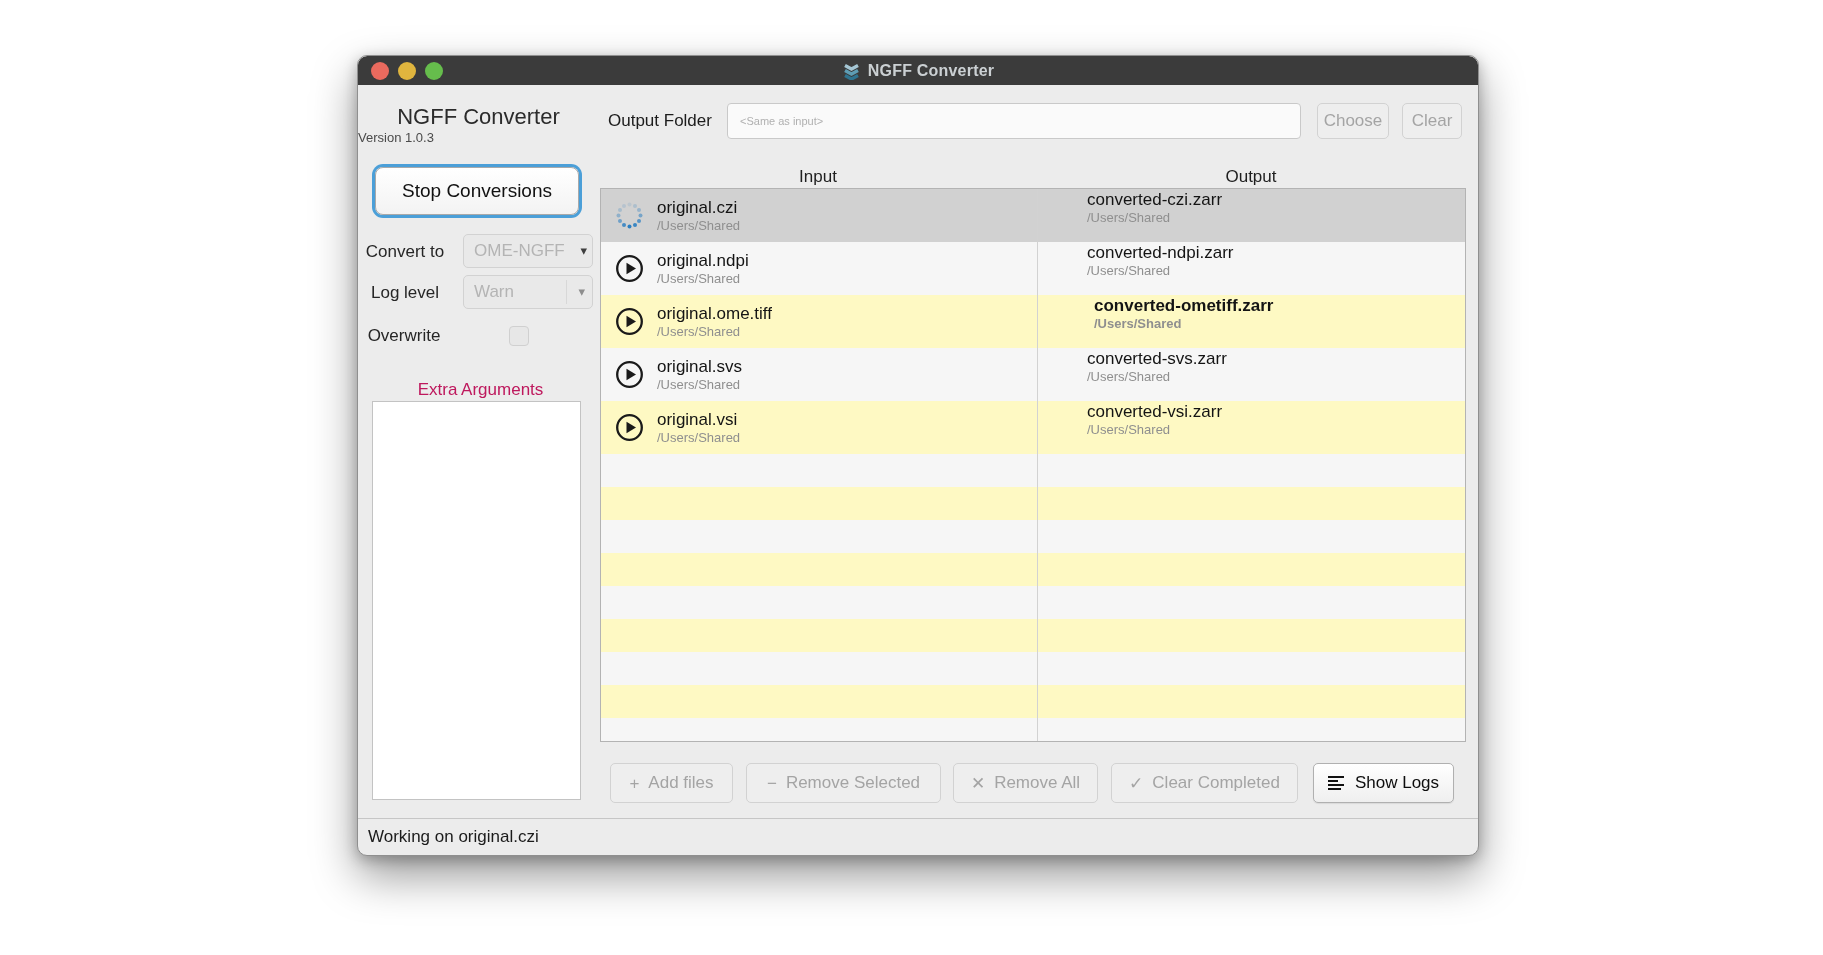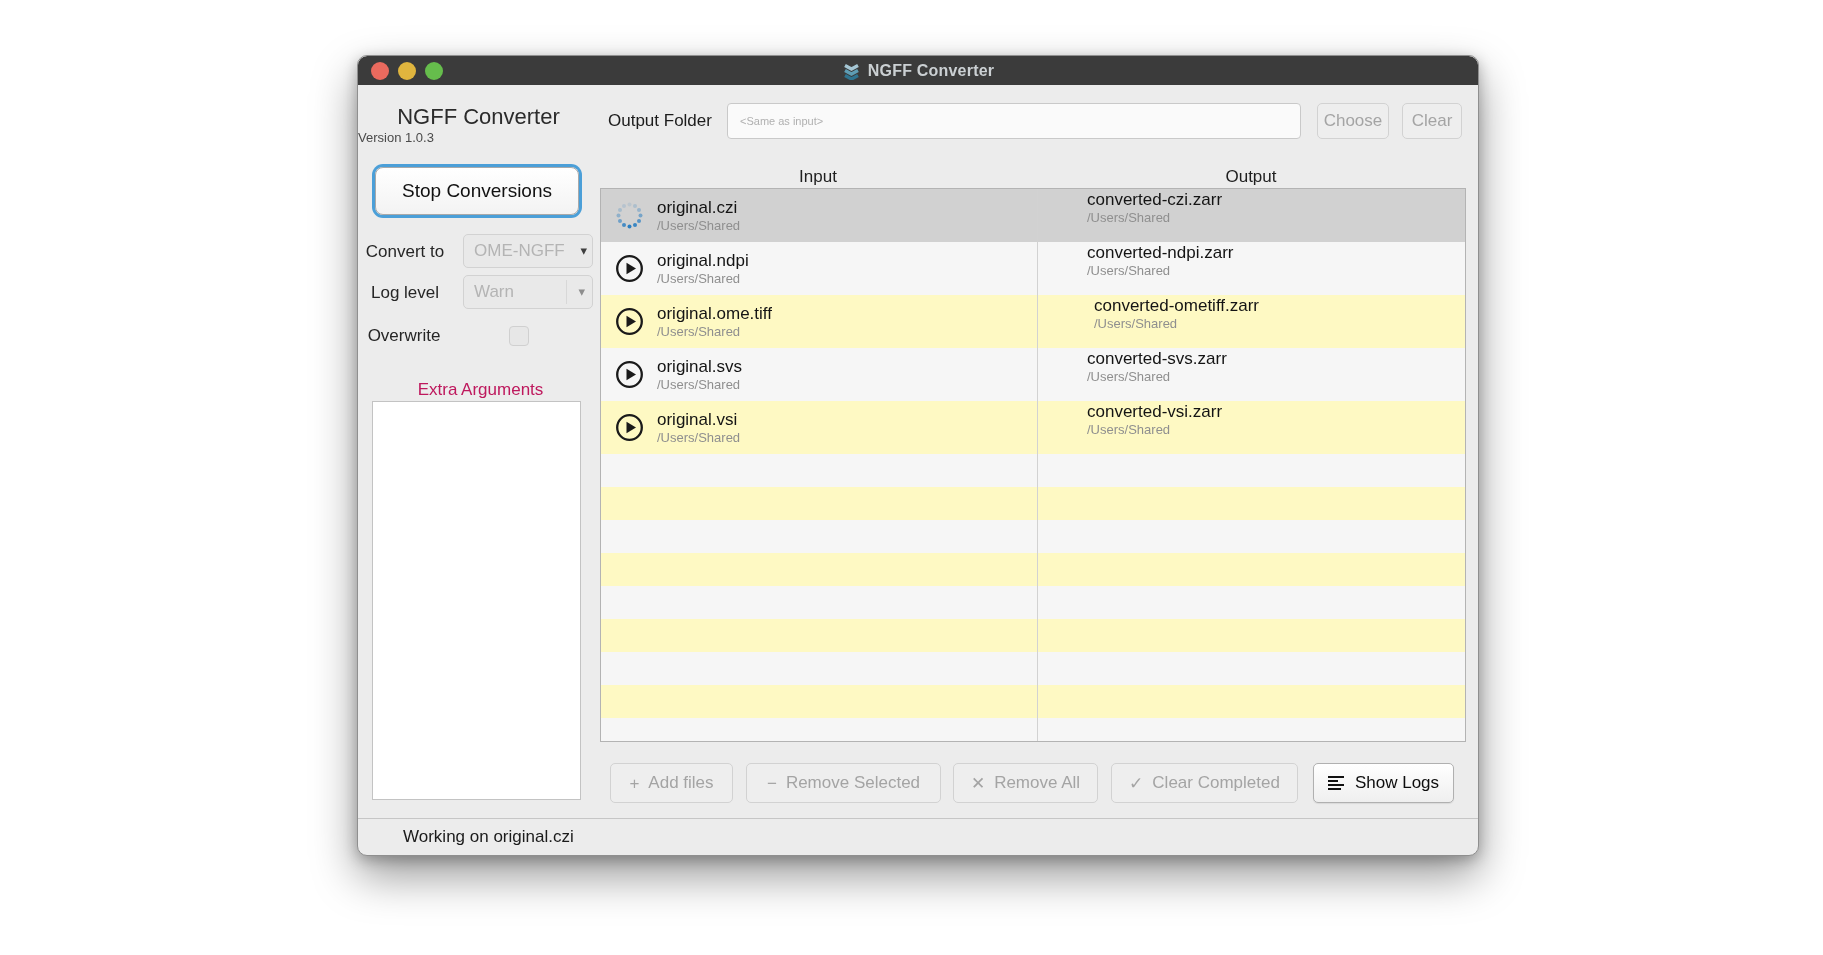--- a/index.html
+++ b/index.html
@@ -68,42 +68,42 @@
   .hdr-input { left:242px; width:436px; }
   .hdr-output { left:678px; width:430px; }
   .table { position:absolute; left:242px; top:132px; width:866px; height:554px; background:#fef9c3;
            border:1px solid #b3b3b3; overflow:hidden; }
   .col-divider { position:absolute; left:436px; top:0; bottom:0; width:1px; background:#d2d2d2; z-index:5; }
   .trow { display:flex; height:53px; width:100%; }
   .trow.alt { background:#f6f6f6; }
   .trow.selected { background:#d1d1d1; }
   .cell-in { width:436px; display:flex; align-items:center; }
   .cell-out { flex:1; display:flex; align-items:flex-start; padding-left:8px;margin-left:42px; }
-  .cell-out.indent { padding-left:15px; }
+  .cell-out.indent { padding-left:15px;font-weight:bold; }
   .row-icon { margin-left:14px; margin-right:13px; width:29px; height:29px; flex:0 0 29px; }
   .fileblock .fname { font-size:17px; color:#141414; line-height:21px; }
   .fileblock .fpath { font-size:13px; color:#8f8f8f; line-height:16px; }
   .stripe { height:33px; width:100%; }
   .stripe.gray { background:#f6f6f6; }
 
   
   .action-btn { position:absolute; top:707px; height:40px; display:flex; align-items:center;
                 justify-content:center; gap:9px; font-size:17px; }
   .action-btn .ic { font-size:17px; line-height:1; }
   .add-btn { left:252px; width:123px; }
   .rmsel-btn { left:388px; width:195px; }
   .rmall-btn { left:595px; width:145px; }
   .clrcomp-btn { left:753px; width:187px; }
   .logs-btn { left:955px; width:141px; background:linear-gradient(#ffffff,#efefef);
               border:1px solid #b0b0b0; color:#0d0d0d; box-shadow:0 1px 1px rgba(0,0,0,0.08); }
   .logs-icon { display:block; }
 
   
   .status-sep { position:absolute; left:0; right:0; top:762px; height:1px; background:#c6c6c6; }
-  .status-text { position:absolute; left:10px; top:771px; font-size:17px; color:#1b1b1b;margin-left:35px; }
+  .status-text { position:absolute; left:10px; top:771px; font-size:17px; color:#1b1b1b; }
 </style>
 </head>
 <body>
 
 <div class="page">
   <div class="window">
 
     <div class="titlebar">
       <div class="traffic">
         <span class="tl red"></span>

